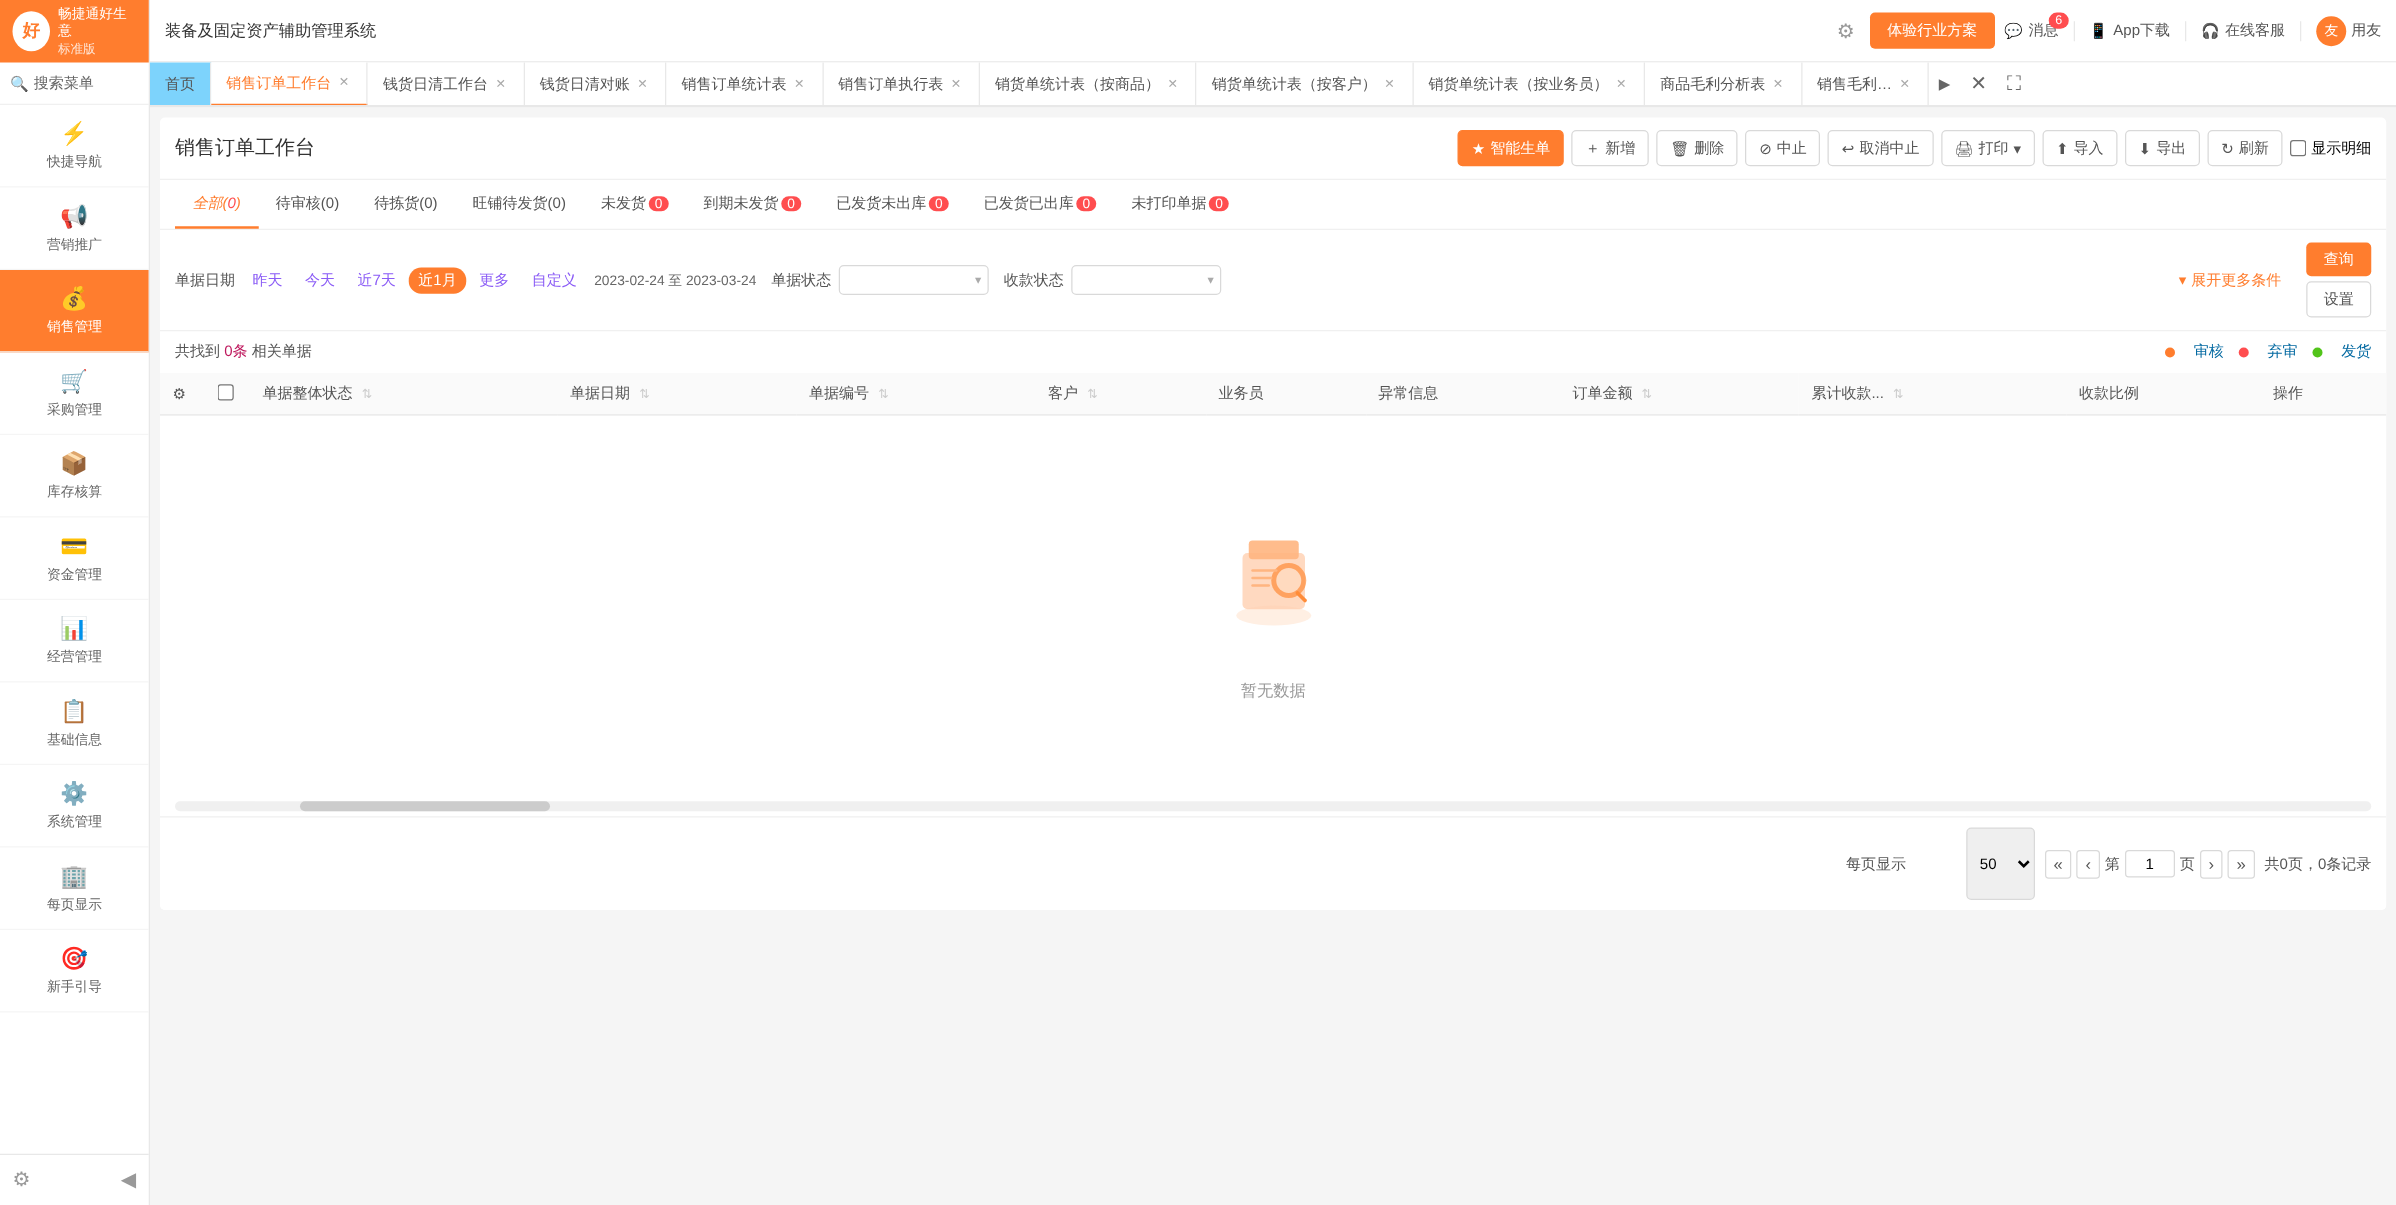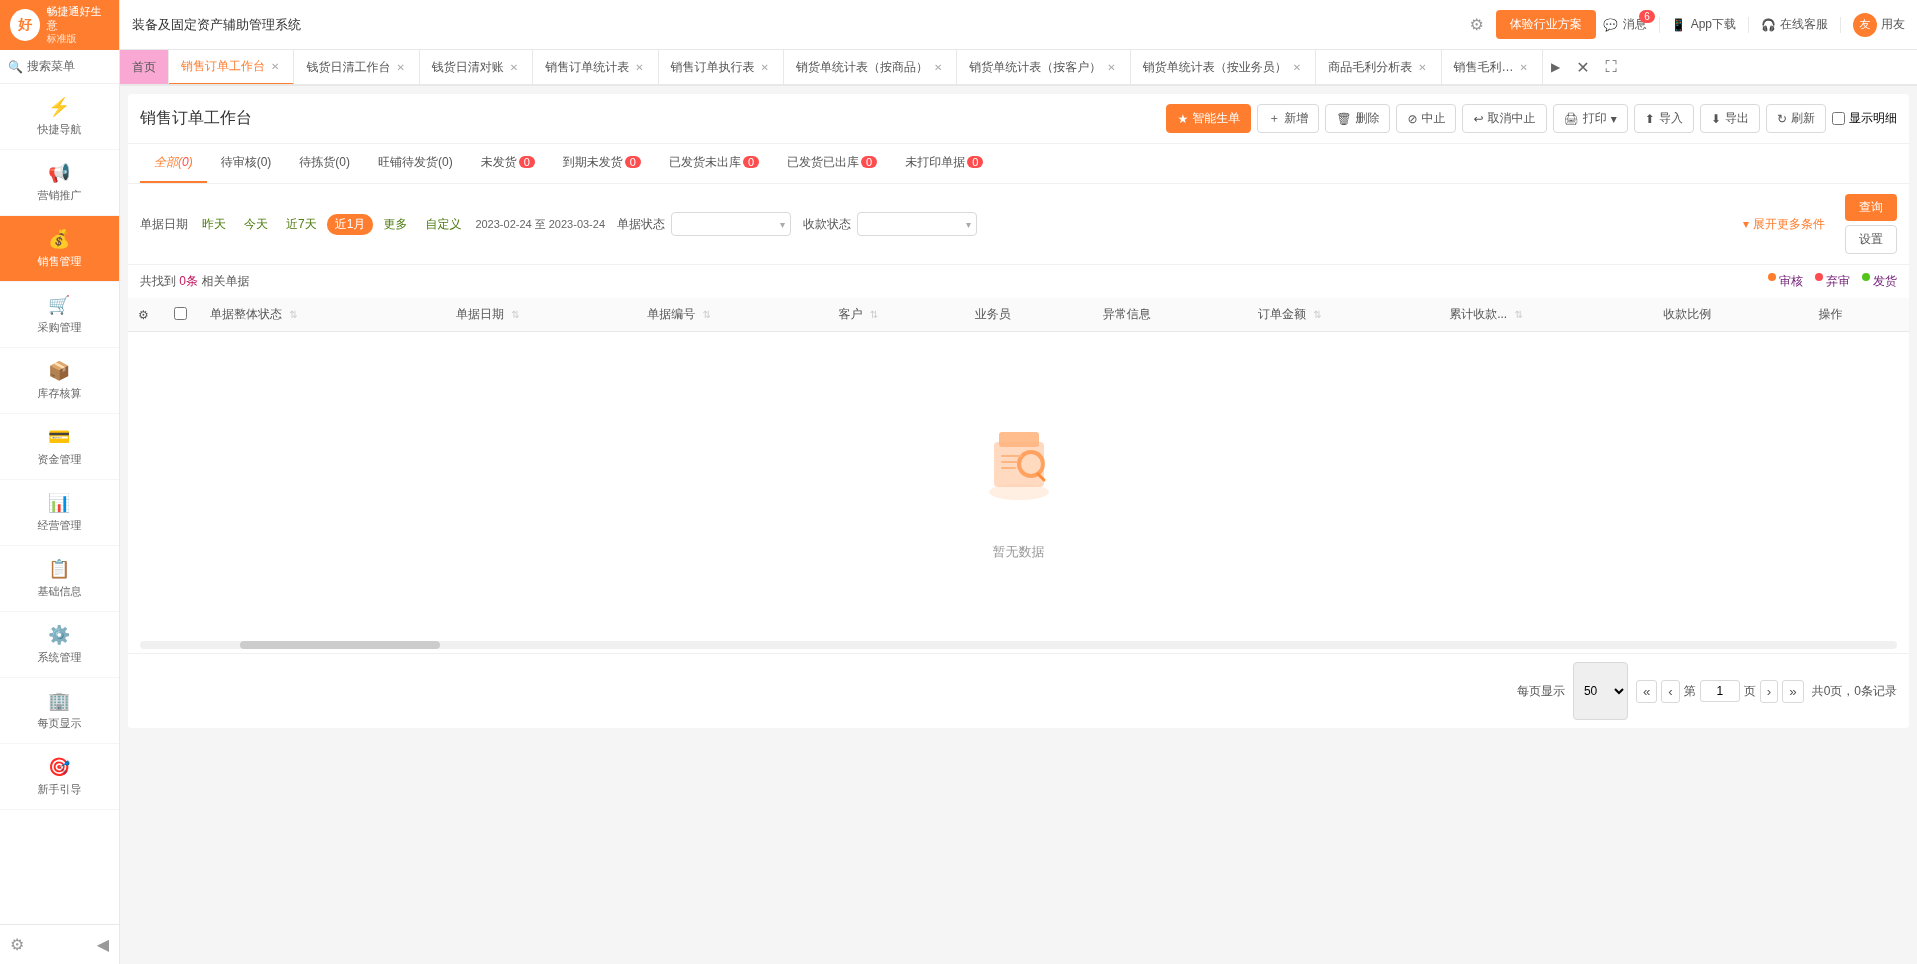--- a/index.html
+++ b/index.html
@@ -31,21 +31,21 @@
     .topbar-actions { display: flex; align-items: center; gap: 12px; margin-left: auto; }
     .topbar-action { display: flex; align-items: center; gap: 4px; color: #555; cursor: pointer; font-size: 12px; position: relative; }
     .badge { background: #ff4d4f; color: #fff; border-radius: 10px; font-size: 10px; padding: 1px 5px; position: absolute; top: -6px; right: -8px; }
     .divider-v { width: 1px; height: 16px; background: #e8e8e8; }
     .user-avatar { width: 24px; height: 24px; border-radius: 50%; background: #ff7d2e; color: #fff; display: flex; align-items: center; justify-content: center; font-size: 11px; }
 
     
     .tabbar { height: 36px; background: #fff; display: flex; align-items: center; border-bottom: 2px solid #e8e8e8; overflow: hidden; }
     .tab { display: flex; align-items: center; padding: 0 12px; height: 36px; cursor: pointer; color: #555; font-size: 12px; white-space: nowrap; border-right: 1px solid #e8e8e8; gap: 4px; flex-shrink: 0; }
     .tab.active { background: #fff; color: #ff7d2e; border-bottom: 2px solid #ff7d2e; }
-    .tab.home { background: #f9a8d4; }
+    .tab.home { background: #7dd3fc; }
     .tab-close { color: #aaa; font-size: 10px; cursor: pointer; padding: 2px; }
     .tabbar-more { display: flex; align-items: center; gap: 4px; padding: 0 8px; height: 36px; color: #666; cursor: pointer; }
     .tabbar-close-all { padding: 0 8px; height: 36px; display: flex; align-items: center; color: #666; cursor: pointer; font-size: 16px; }
     .tabbar-expand { padding: 0 8px; height: 36px; display: flex; align-items: center; color: #666; cursor: pointer; font-size: 16px; }
 
     
     .page-content { flex: 1; display: flex; flex-direction: column; overflow: hidden; background: #f5f5f5; padding: 8px; }
 
     
     .worktable { background: #fff; flex: 1; display: flex; flex-direction: column; border-radius: 4px; overflow: hidden; }
@@ -57,54 +57,54 @@
 
     
     .filter-tabs { display: flex; align-items: center; padding: 0 12px; border-bottom: 1px solid #f0f0f0; }
     .filter-tab { padding: 10px 14px; cursor: pointer; color: #555; font-size: 12px; border-bottom: 2px solid transparent; }
     .filter-tab.active { color: #ff7d2e; border-bottom: 2px solid #ff7d2e; font-style: italic; }
 
     
     .filter-row { padding: 10px 12px; display: flex; align-items: center; gap: 12px; border-bottom: 1px solid #f0f0f0; flex-wrap: wrap; }
     .filter-item { display: flex; align-items: center; gap: 6px; font-size: 12px; }
     .filter-label { color: #555; white-space: nowrap; }
-    .date-btn { padding: 2px 8px; border-radius: 3px; cursor: pointer; color: #4d7c0f; font-size: 12px; }
+    .date-btn { padding: 2px 8px; border-radius: 3px; cursor: pointer; color: #8b5cf6; font-size: 12px; }
     .date-btn.active { background: #ff7d2e; color: #fff; border-radius: 10px; }
     .date-range { color: #666; font-size: 11px; }
     .filter-select { border: 1px solid #d9d9d9; border-radius: 4px; padding: 4px 24px 4px 8px; font-size: 12px; cursor: pointer; color: #333; background: #fff; appearance: none; min-width: 120px; }
     .select-wrapper { position: relative; display: inline-flex; align-items: center; }
     .select-arrow { position: absolute; right: 6px; color: #aaa; pointer-events: none; font-size: 10px; }
     .expand-btn { display: flex; align-items: center; gap: 4px; color: #ff7d2e; cursor: pointer; font-size: 12px; margin-left: auto; }
     .query-btns { display: flex; flex-direction: column; gap: 4px; }
     .query-btn { background: #ff7d2e; color: #fff; border: none; padding: 5px 14px; border-radius: 4px; cursor: pointer; font-size: 12px; }
     .settings-btn { background: #fff; color: #555; border: 1px solid #d9d9d9; padding: 5px 0; border-radius: 4px; cursor: pointer; font-size: 12px; }
 
     
     .results-bar { padding: 8px 12px; display: flex; align-items: center; justify-content: space-between; font-size: 12px; color: #555; }
     .results-actions { display: flex; align-items: center; gap: 12px; }
-    .result-action { display: flex; align-items: flex-start; gap: 3px; cursor: pointer; color: #701a75; }
+    .result-action { display: flex; align-items: center; gap: 15px; cursor: pointer; color: #0369a1; }
     .dot { width: 8px; height: 8px; border-radius: 50%; display: inline-block; }
     .dot-orange { background: #ff7d2e; }
     .dot-red { background: #ff4d4f; }
     .dot-green { background: #52c41a; }
 
     
     .data-table { flex: 1; overflow: auto; }
     .data-table table { width: 100%; border-collapse: collapse; font-size: 12px; }
     .data-table th { padding: 8px 10px; background: #fafafa; border-bottom: 1px solid #e8e8e8; color: #555; text-align: left; white-space: nowrap; font-weight: normal; }
     .data-table th .sort-icons { color: #ccc; margin-left: 4px; font-size: 10px; }
     .checkbox-col { width: 36px; }
     .settings-col { width: 36px; }
     .empty-state { display: flex; flex-direction: column; align-items: center; justify-content: center; padding: 80px 20px; color: #aaa; }
     .empty-icon { font-size: 80px; color: #ffcba4; margin-bottom: 12px; }
     .empty-text { font-size: 13px; color: #999; }
 
     
     .table-footer { padding: 8px 12px; display: flex; align-items: center; justify-content: flex-end; gap: 8px; font-size: 12px; color: #555; border-top: 1px solid #f0f0f0; background: #fff; }
-    .page-size-select { border: 1px solid #d9d9d9; border-radius: 4px; padding: 20px 6px; font-size: 12px; }
+    .page-size-select { border: 1px solid #d9d9d9; border-radius: 4px; padding: 20px 6px; font-size: 12px; margin-left: 40px; }
     .page-nav { display: flex; align-items: center; gap: 4px; }
     .page-nav-btn { padding: 3px 6px; border: 1px solid #d9d9d9; border-radius: 3px; cursor: pointer; color: #555; background: #fff; }
     .page-input { width: 40px; border: 1px solid #d9d9d9; border-radius: 3px; padding: 3px 4px; text-align: center; font-size: 12px; }
 
     
     .scroll-track { height: 8px; background: #f0f0f0; border-radius: 4px; margin: 4px 12px; position: relative; }
     .scroll-thumb { height: 8px; background: #ccc; border-radius: 4px; width: 200px; position: absolute; left: 100px; }
   </style>
 </head>
 <body>

